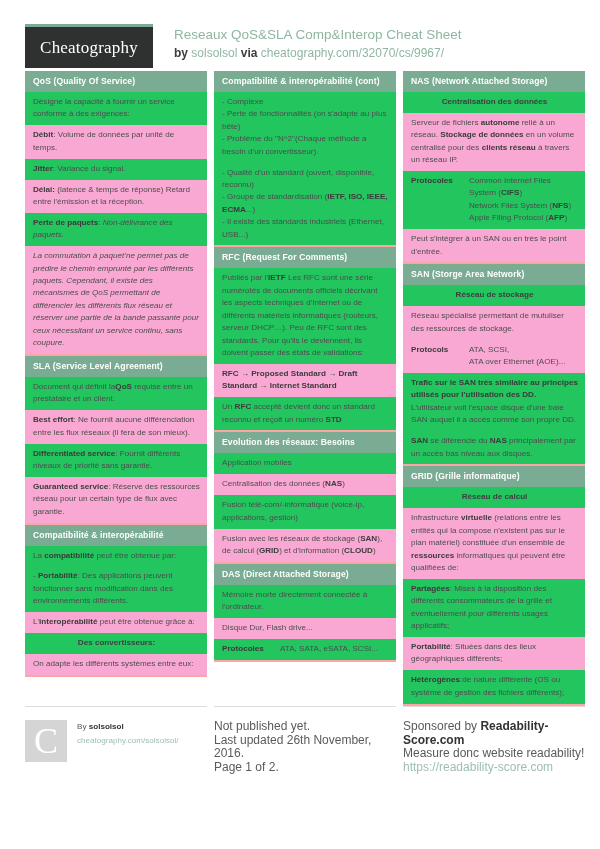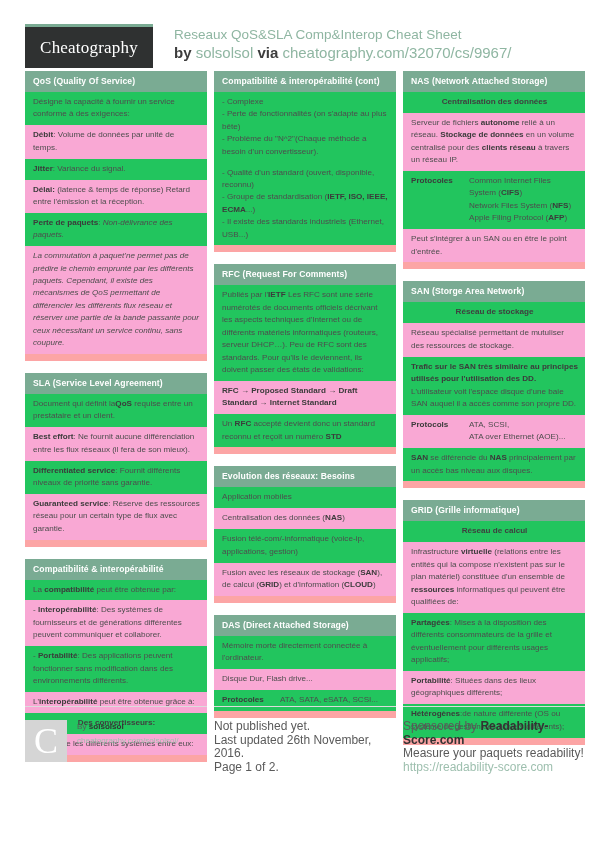--- a/index.html
+++ b/index.html
@@ -11,30 +11,30 @@
   .page{position:relative;width:600px;height:849px;box-sizing:border-box;padding:0 25px;}
 
   
   .header{display:flex;align-items:flex-start;padding-top:24px;height:62px;box-sizing:border-box;}
   .logo-wrap{width:128px;flex:0 0 128px;}
   .logo-stripe{height:3px;background:#7aab93;}
   .logo-box{background:#2f3131;height:41px;display:flex;align-items:center;justify-content:center;}
   .logo-text{color:#ffffff;font-family:"Liberation Serif", serif;font-size:17px;letter-spacing:.2px;}
   .titles{margin-left:21px;padding-top:2px;}
   .sheet-title{font-size:13.5px;color:#8fb6a2;line-height:17px;font-weight:400;}
-  .byline{font-size:15px;line-height:14px;margin-top:3px;color:#3d3d3d;}
+  .byline{font-size:12px;line-height:14px;margin-top:3px;color:#3d3d3d;}
   .byline .lbl{font-weight:bold;color:#3d3d3d;}
   .byline a{color:#8fb6a2;text-decoration:none;}
 
   
   .columns{display:flex;gap:7px;margin-top:9px;align-items:flex-start;}
   .col{width:182px;flex:0 0 182px;}
 
   
-  .block{margin-bottom:12px;border-bottom:7px solid #fca5a5;}
+  .block{margin-bottom:0;border-bottom:2px solid #fca5a5;}
   .block-head{
     background:#7aab93;color:#ffffff;font-size:8.6px;font-weight:bold;
     padding:5px 7px 5px 8px;line-height:11px;letter-spacing:.1px;
   }
   .row{
     font-size:8.1px;line-height:12.4px;padding:4px 7px 4.5px 8px;
     background:#22c55e;color:#4d4d4d;
   }
   .row.alt{background:#f9a8d4;}
   .row.center{text-align:center;font-weight:bold;color:#3f3f3f;}
@@ -99,21 +99,20 @@
         <div class="block">
           <div class="block-head">SLA (Service Level Agreement)</div>
           <div class="row">Document qui définit la<b>QoS</b> requise entre un prestataire et un client.</div>
           <div class="row alt"><b>Best effort</b>: Ne fournit aucune différenciation entre les flux réseaux (il fera de son mieux).</div>
           <div class="row"><b>Differentiated service</b>: Fournit différents niveaux de priorité sans garantie.</div>
           <div class="row alt"><b>Guaranteed service</b>: Réserve des ressources réseau pour un certain type de flux avec garantie.</div>
         </div>
         <div class="block">
           <div class="block-head">Compatibilité &amp; interopérabilité</div>
           <div class="row">La <b>compatibilité</b> peut être obtenue par:</div>
-          <div class="row alt">- <b>Interopérabilité</b>: Des systèmes de fournisseurs et de générations différentes peuvent communiquer et collaborer.</div>
           <div class="row">- <b>Portabilité</b>: Des applications peuvent fonctionner sans modification dans des environnements différents.</div>
           <div class="row alt">L'<b>interopérabilité</b> peut être obtenue grâce à:</div>
           <div class="row center">Des convertisseurs:</div>
           <div class="row alt">On adapte les différents systèmes entre eux:</div>
         </div>
       </div>
       <div class="col">
         <div class="block">
           <div class="block-head">Compatibilité &amp; interopérabilité (cont)</div>
           <div class="row">- Complexe<br>- Perte de fonctionnalités (on s'adapte au plus bête)<br>- Problème du "N^2"(Chaque méthode a besoin d'un convertisseur).</div>
@@ -150,34 +149,34 @@
           <div class="row center">Centralisation des données</div>
           <div class="row alt">Serveur de fichiers <b>autonome</b> relié à un réseau. <b>Stockage de données</b> en un volume centralisé pour des <b>clients réseau</b> à travers un réseau IP.</div>
           <div class="row kv">
             <div class="k">Protocoles</div>
             <div class="v">
               <div>Common Internet Files System (<b>CIFS</b>)</div>
               <div>Network Files System (<b>NFS</b>)</div>
               <div>Apple Filing Protocol (<b>AFP</b>)</div>
             </div>
           </div>
-          <div class="row alt">Peut s'intégrer à un SAN ou en être le point d'entrée.</div>
+          <div class="row alt">Peut s'intégrer à un SAN ou en très le point d'entrée.</div>
         </div>
         <div class="block">
           <div class="block-head">SAN (Storge Area Network)</div>
           <div class="row center">Réseau de stockage</div>
           <div class="row alt">Réseau spécialisé permettant de mutuliser des ressources de stockage.</div>
-          <div class="row"><b>Trafic sur le SAN très similaire au principes utilisés pour l'utilisation des DD.</b><br>L'utilisateur voit l'espace disque d'une baie SAN auquel il a accès comme son propre DD.</div>
           <div class="row alt kv">
             <div class="k">Protocols</div>
             <div class="v">
               <div>ATA, SCSI,</div>
               <div>ATA over Ethernet (AOE)...</div>
             </div>
           </div>
+          <div class="row"><b>Trafic sur le SAN très similaire au principes utilisés pour l'utilisation des DD.</b><br>L'utilisateur voit l'espace disque d'une baie SAN auquel il a accès comme son propre DD.</div>
           <div class="row"><b>SAN</b> se diférencie du <b>NAS</b> principalement par un accès bas niveau aux disques.</div>
         </div>
         <div class="block">
           <div class="block-head">GRID (Grille informatique)</div>
           <div class="row center">Réseau de calcul</div>
           <div class="row alt">Infrastructure <b>virtuelle</b> (relations entre les entités qui la compose n'existent pas sur le plan matériel) constituée d'un ensemble de <b>ressources</b> informatiques qui peuvent être qualifiées de:</div>
           <div class="row"><b>Partagées</b>: Mises à la disposition des différents consommateurs de la grille et éventuellement pour différents usages applicatifs;</div>
           <div class="row alt"><b>Portabilité</b>: Situées dans des lieux géographiques différents;</div>
           <div class="row"><b>Hétérogènes</b>:de nature différente (OS ou système de gestion des fichiers différents);</div>
         </div>
@@ -201,19 +200,19 @@
         <div>Last updated 26th November, 2016.</div>
         <div>Page 1 of 2.</div>
       </div>
     </div>
     <div class="fcol">
       <div class="ftext">
         <div>
           <span>Sponsored by</span>
           <b>Readability-Score.com</b>
         </div>
-        <div>Measure your paquets readability!</div>
+        <div>Measure donc website readability!</div>
         <a href="#">https://readability-score.com</a>
       </div>
     </div>
   </div>
 
 </div>
 
 </body></html>

